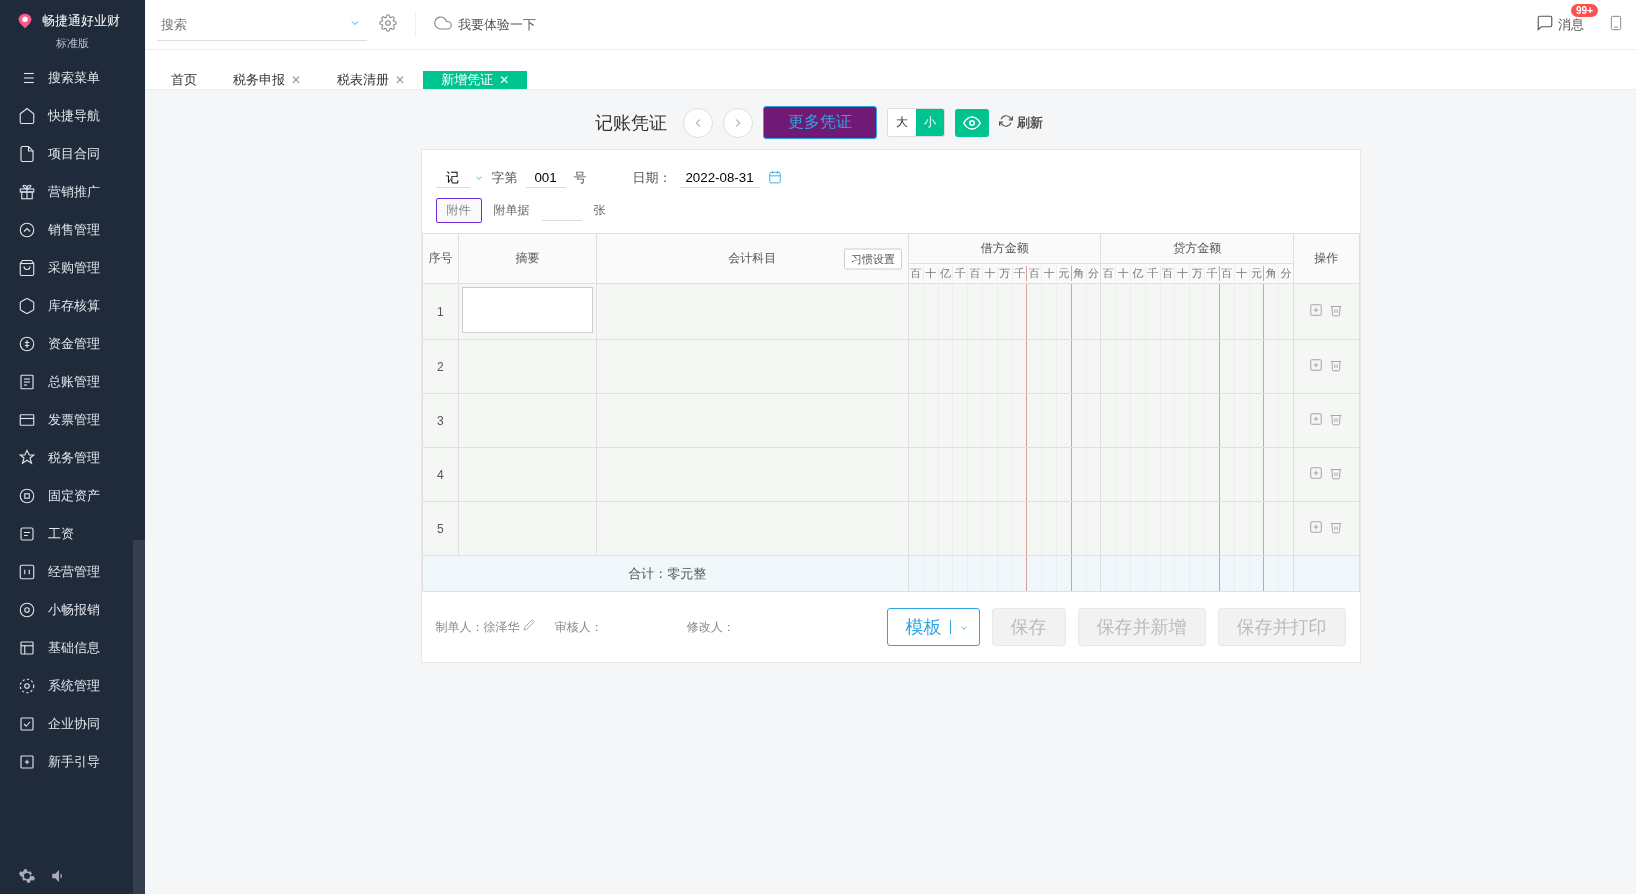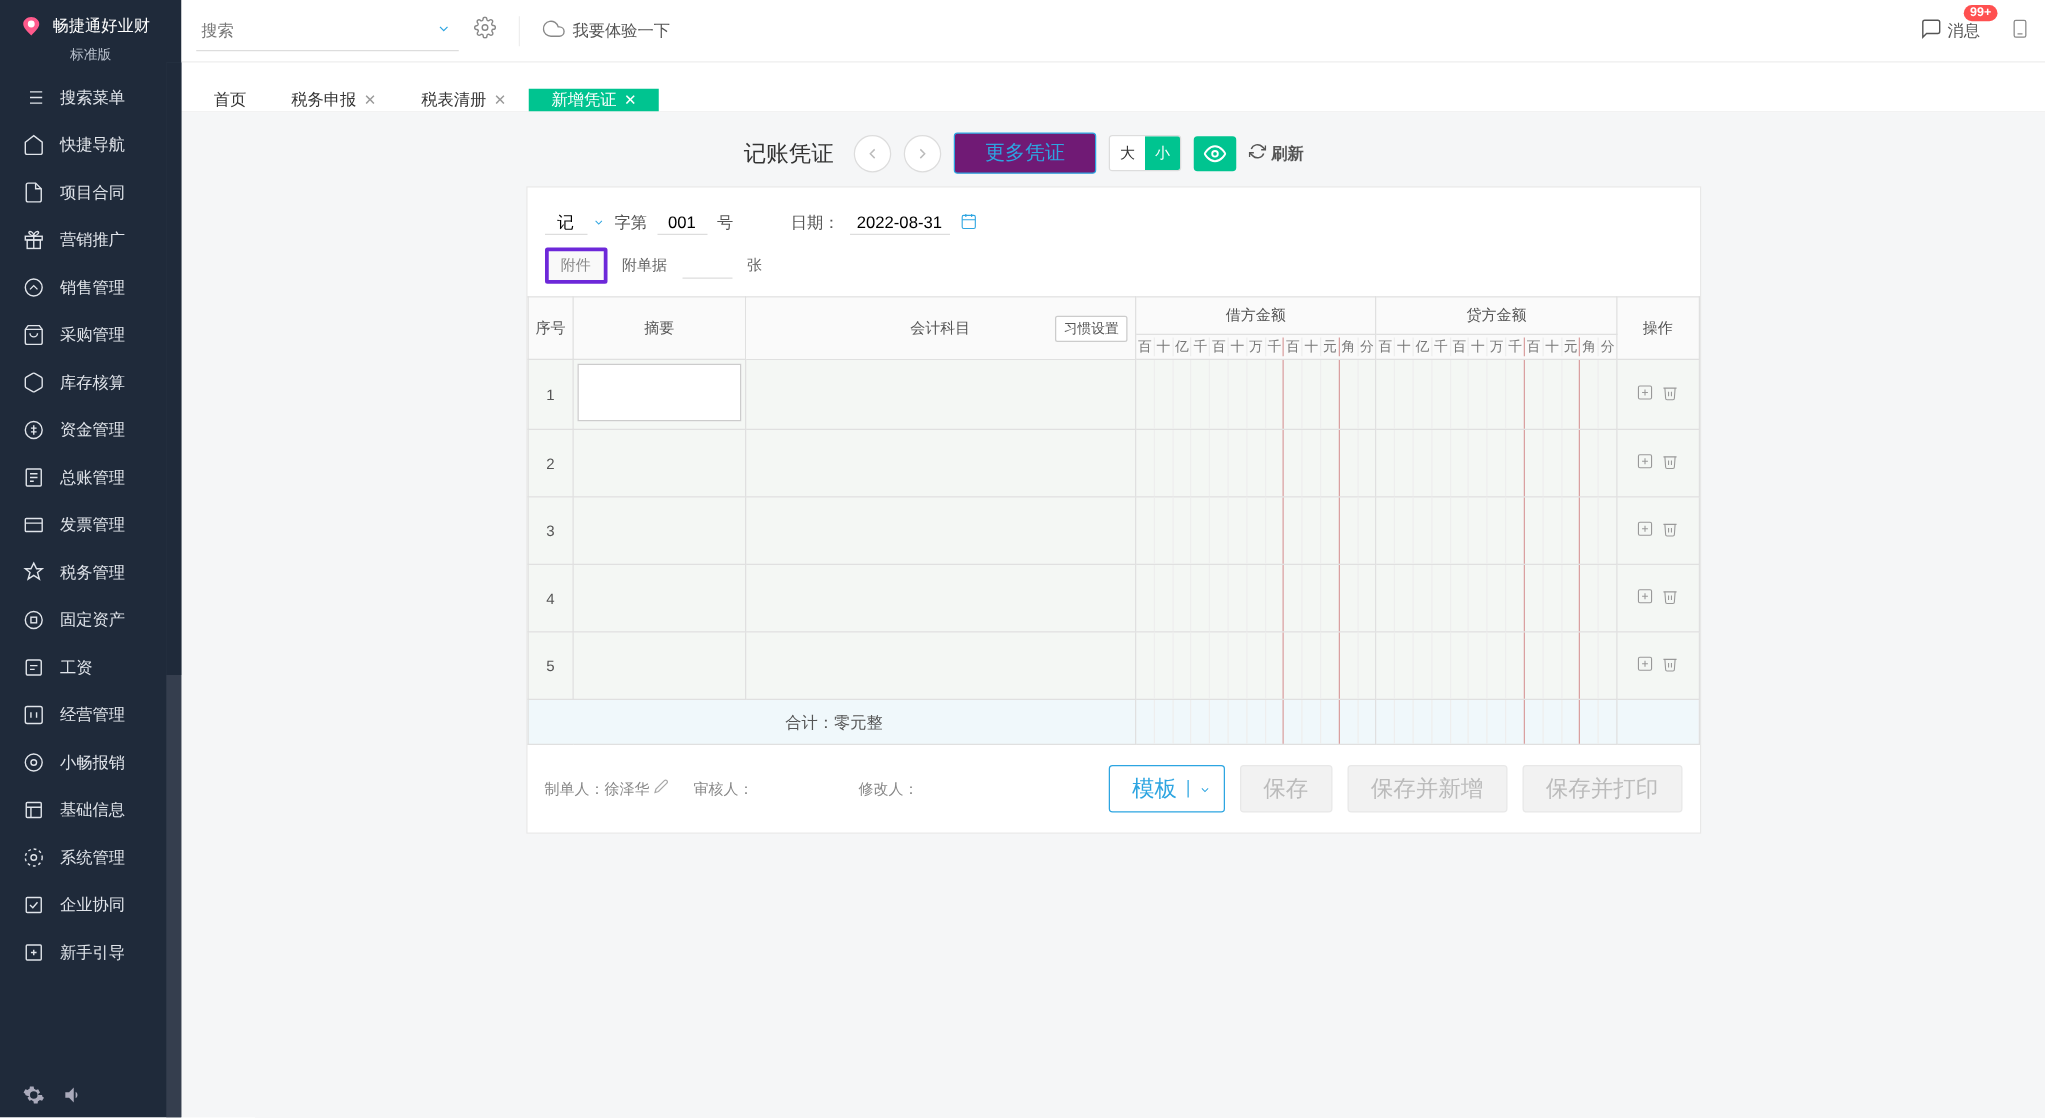--- a/index.html
+++ b/index.html
@@ -53,21 +53,21 @@
 .eye-btn { width: 34px; height: 28px; background: #00c490; color: #fff; display: flex; align-items: center; justify-content: center; border-radius: 3px; cursor: pointer; }
 .refresh { display: flex; align-items: center; gap: 4px; color: #555; cursor: pointer; font-size: 13px; font-weight: bold; }
 
 .card { background: #fff; margin: 0 auto; width: 940px; border: 1px solid #e8e8e8; padding: 12px 0 16px; }
 .voucher-head { display: flex; align-items: center; padding: 6px 14px; gap: 8px; font-size: 13px; color: #555; }
 .vh-field { display: flex; align-items: center; gap: 4px; }
 .vh-input { border: none; border-bottom: 1px solid #ddd; padding: 2px 4px; text-align: center; outline: none; }
 .vh-caret { color: #2da5e1; }
 .vh-date-icon { color: #2da5e1; cursor: pointer; }
 .attach-row { display: flex; align-items: center; padding: 4px 14px 10px; gap: 12px; font-size: 12px; color: #666; }
-.attach-btn { padding: 3px 10px; border: 3px solid #6d28d9; border-radius: 2px; background: #f9f9f9; cursor: pointer; color:#888; }
+.attach-btn { padding: 3px 10px; border: 1px solid #6d28d9; border-radius: 2px; background: #f9f9f9; cursor: pointer; color:#888; }
 
 
 .vtable { border-collapse: collapse; width: 100%; table-layout: fixed; }
 .vtable th, .vtable td { border: 1px solid #e0e0e0; text-align: center; font-weight: normal; color: #555; }
 .vtable th { background: #fafafa; padding: 6px 2px; font-size: 12px; }
 .vtable td { height: 54px; background: #f4f7f4; font-size: 12px; }
 .col-seq { width: 36px; }
 .col-summary { width: 134px; }
 .col-subject { width: 305px; position: relative; }
 .col-amount { width: 188px; }

